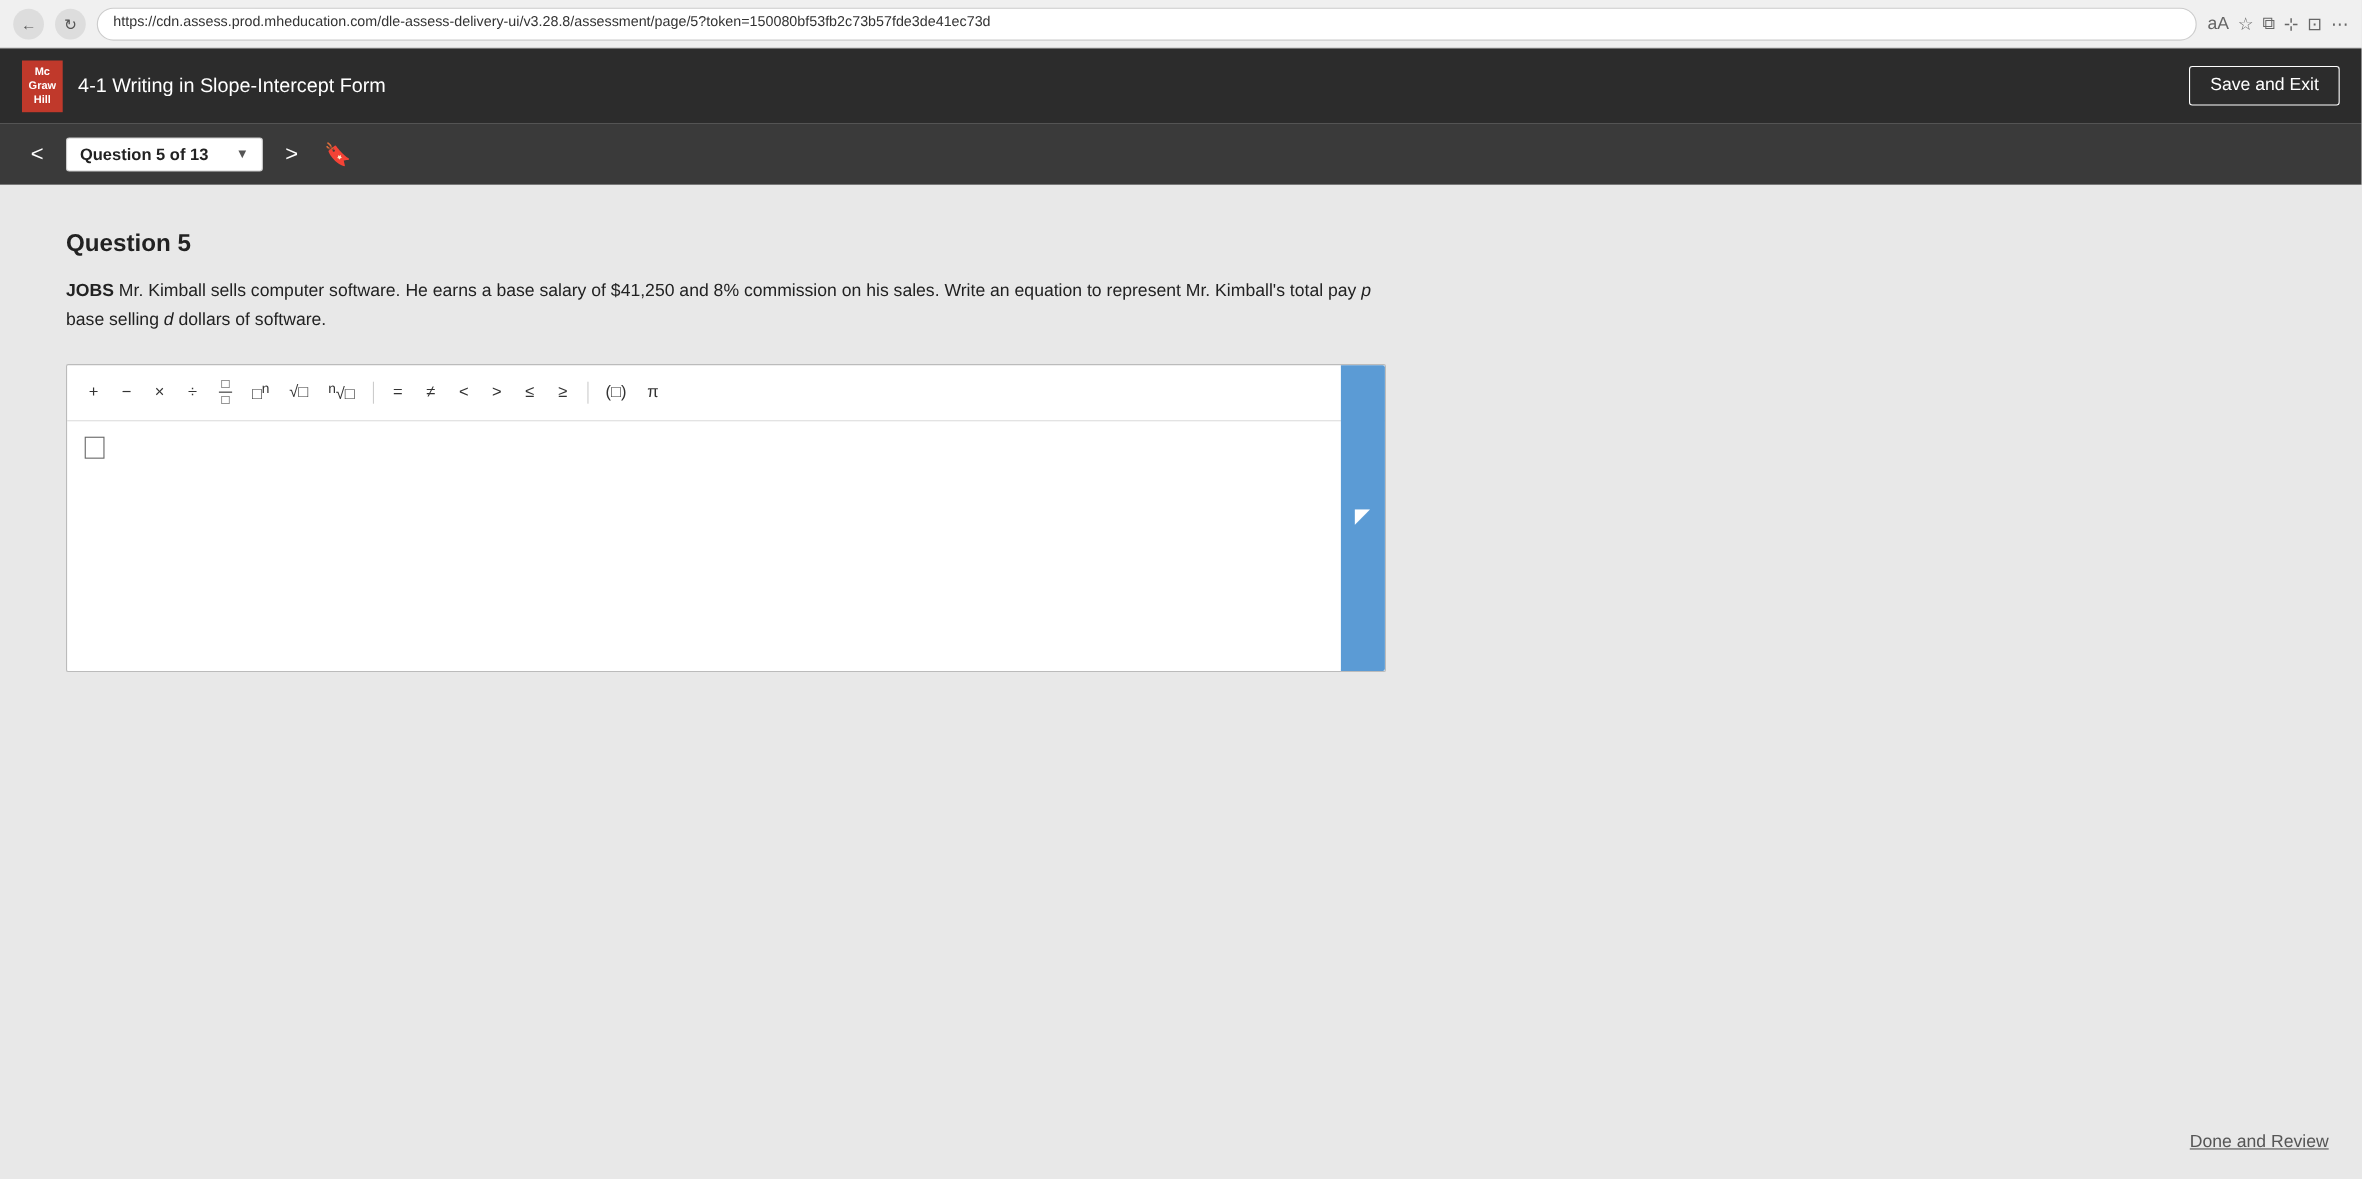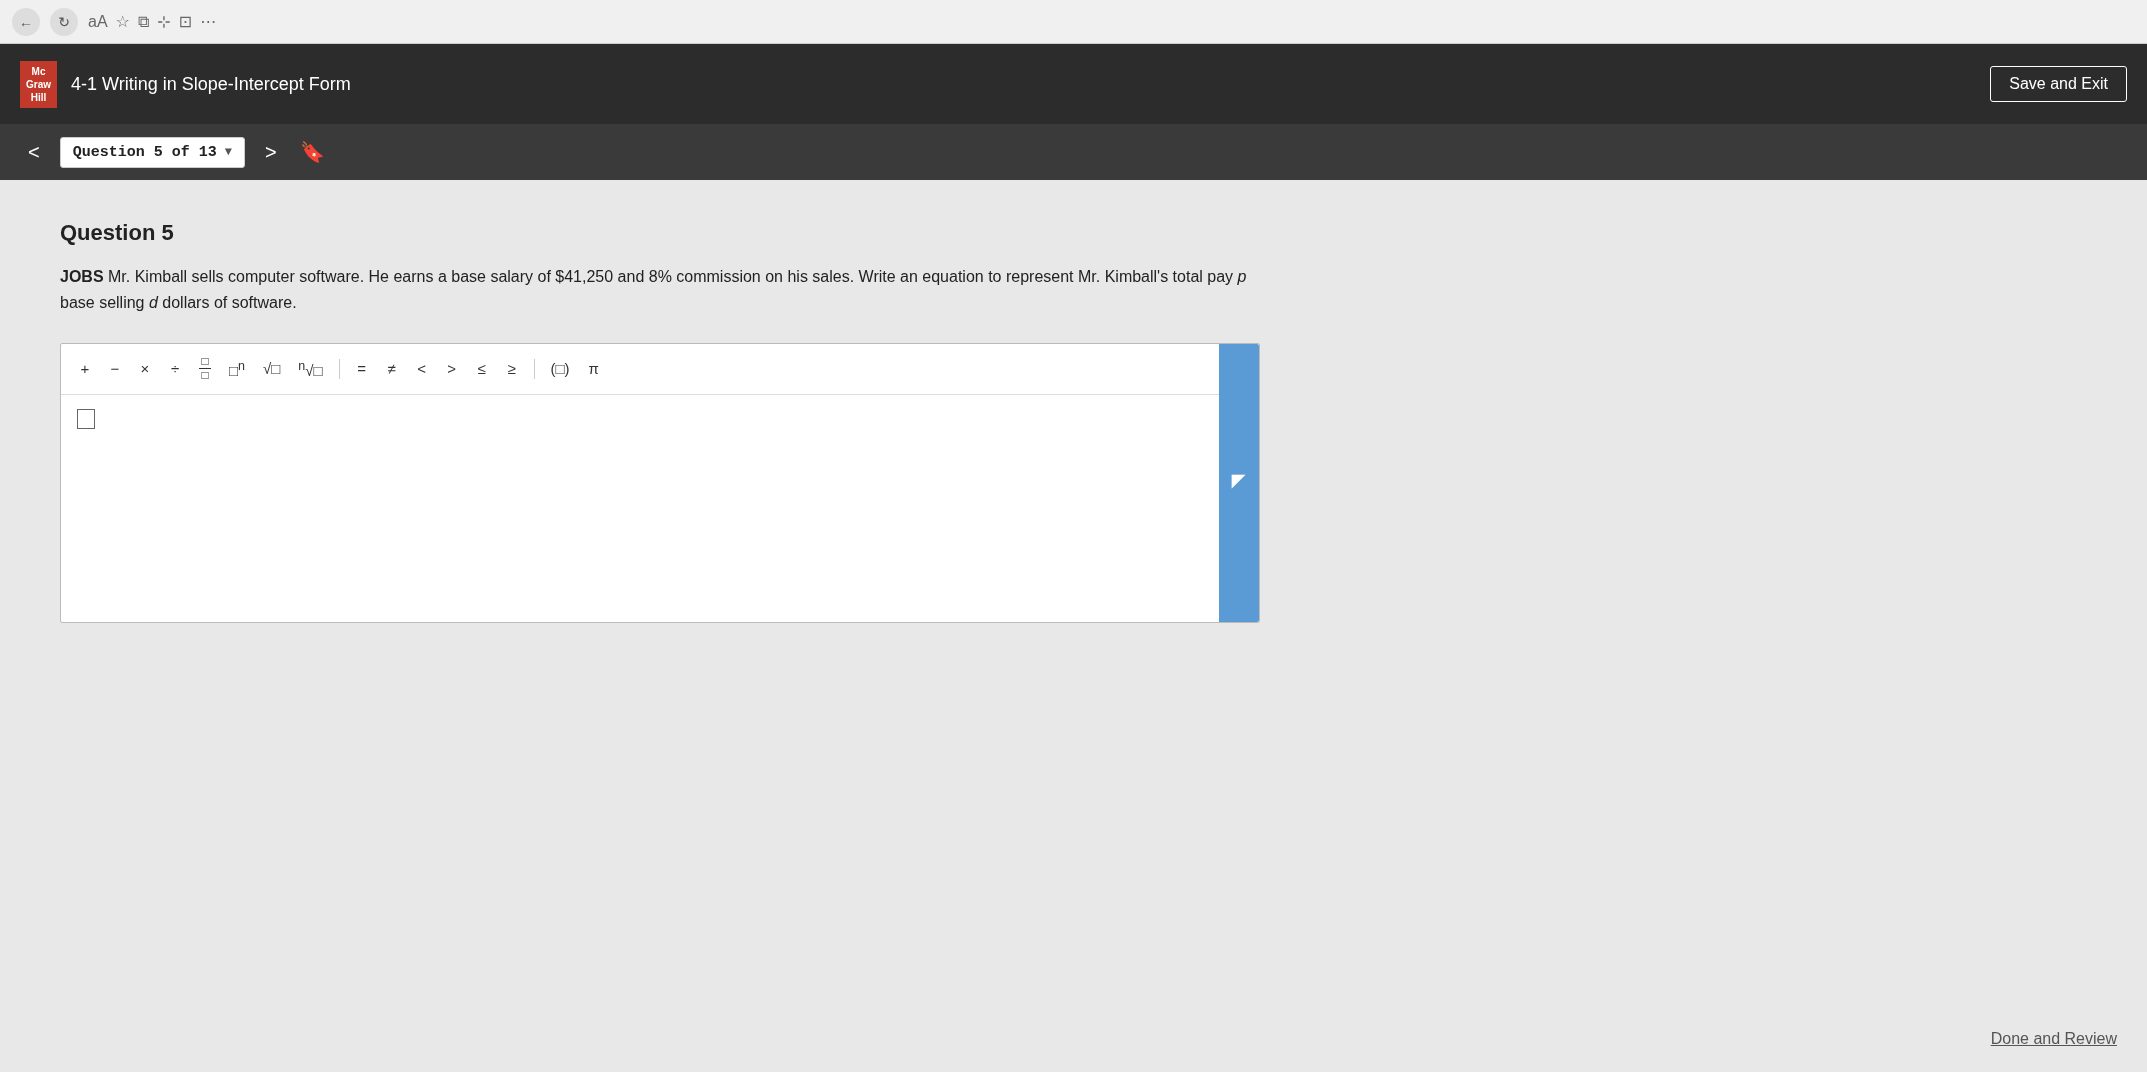--- a/index.html
+++ b/index.html
@@ -54,21 +54,21 @@
       cursor: pointer;
     }
 
     
     .app-header {
       background: #2c2c2c;
       display: flex;
       align-items: center;
       justify-content: space-between;
       padding: 10px 20px;
-      height: 80px;
+      height: 68px;
     }
     .app-header-left {
       display: flex;
       align-items: center;
       gap: 14px;
     }
     .mcgrawhill-logo {
       background: #c0392b;
       color: white;
       font-size: 10px;
@@ -113,23 +113,22 @@
       background: white;
       border: 1px solid #ccc;
       border-radius: 3px;
       padding: 6px 12px;
       font-size: 15px;
       font-weight: bold;
       color: #222;
       cursor: pointer;
       display: flex;
       align-items: center;
-      gap: 8px;
+      gap: 25px;
       min-width: 160px;
-      font-family: Liberation Mono, monospace;
     }
     .question-selector .dropdown-arrow {
       font-size: 12px;
       color: #555;
     }
     .bookmark-icon {
       color: white;
       font-size: 20px;
       cursor: pointer;
       margin-left: 4px;
@@ -265,20 +264,21 @@
     }
     .frac .num { border-bottom: 1px solid #333; padding: 0 2px; }
     .frac .den { padding: 0 2px; }
   </style>
 </head>
 <body>
 
 <div class="browser-chrome">
   <button class="browser-nav-btn">←</button>
   <button class="browser-nav-btn">↻</button>
+  <div class="browser-url-bar">https://cdn.assess.prod.mheducation.com/dle-assess-delivery-ui/v3.28.8/assessment/page/5?token=150080bf53fb2c73b57fde3de41ec73d</div>
   <div class="browser-icons">
     <span class="browser-icon">aA</span>
     <span class="browser-icon">☆</span>
     <span class="browser-icon">⧉</span>
     <span class="browser-icon">⊹</span>
     <span class="browser-icon">⊡</span>
     <span class="browser-icon">⋯</span>
   </div>
 </div>
 

